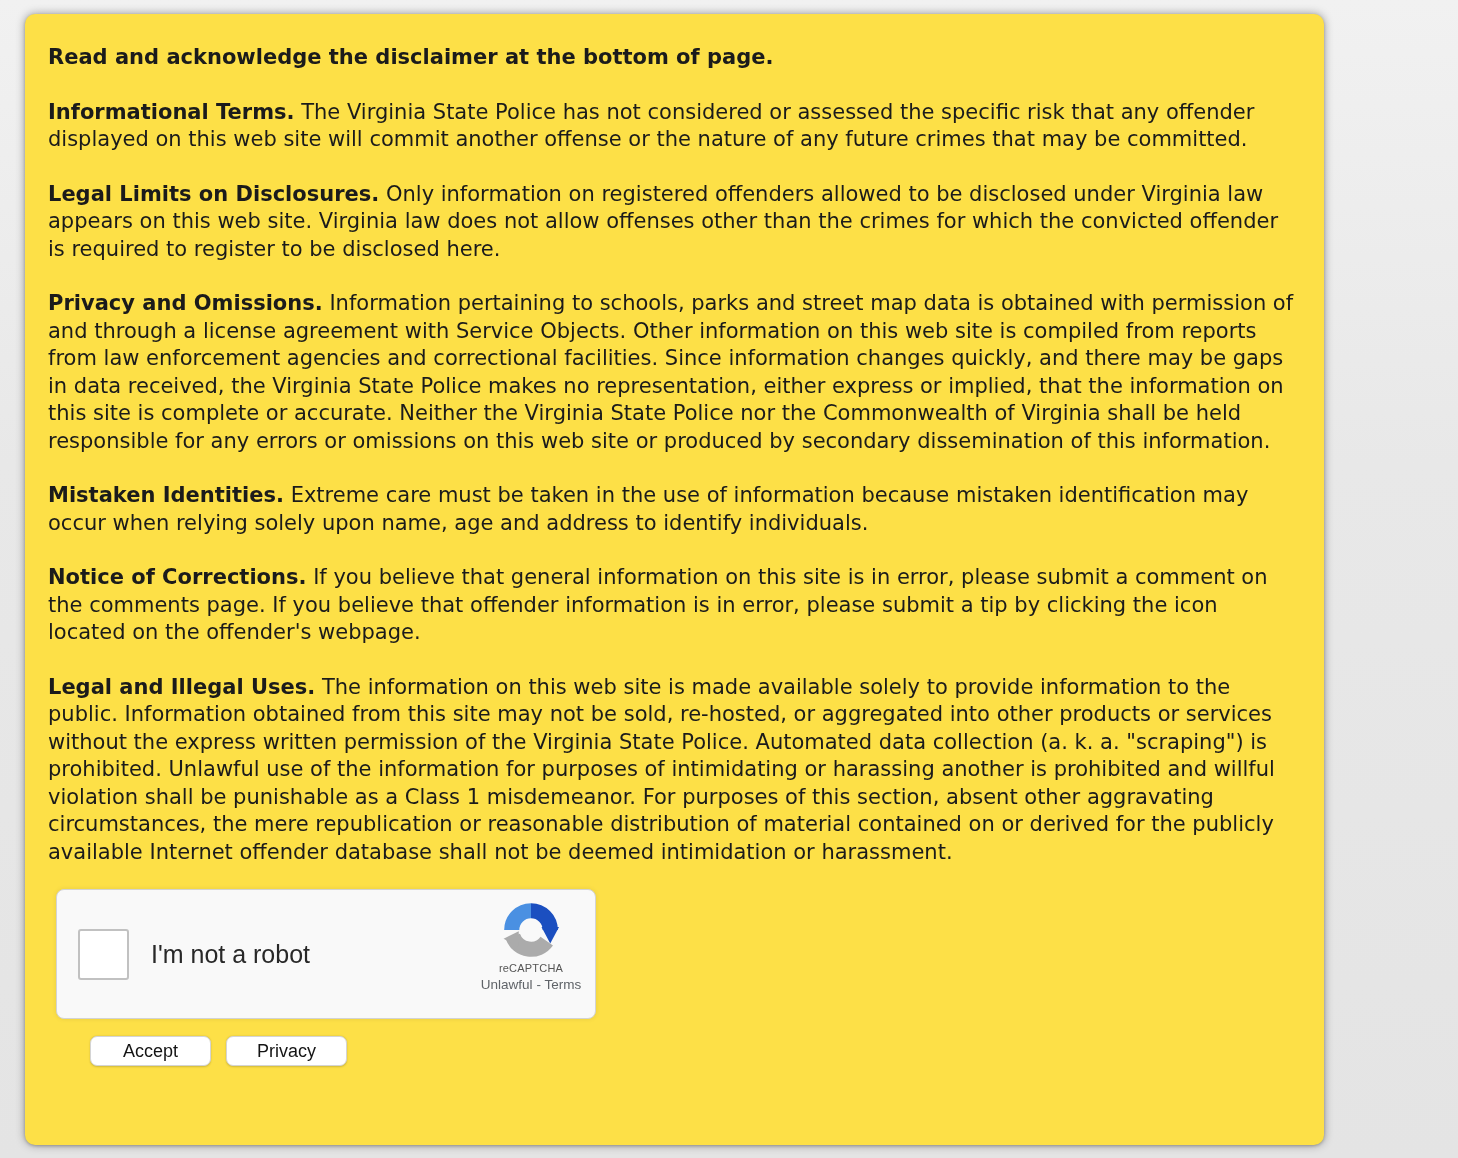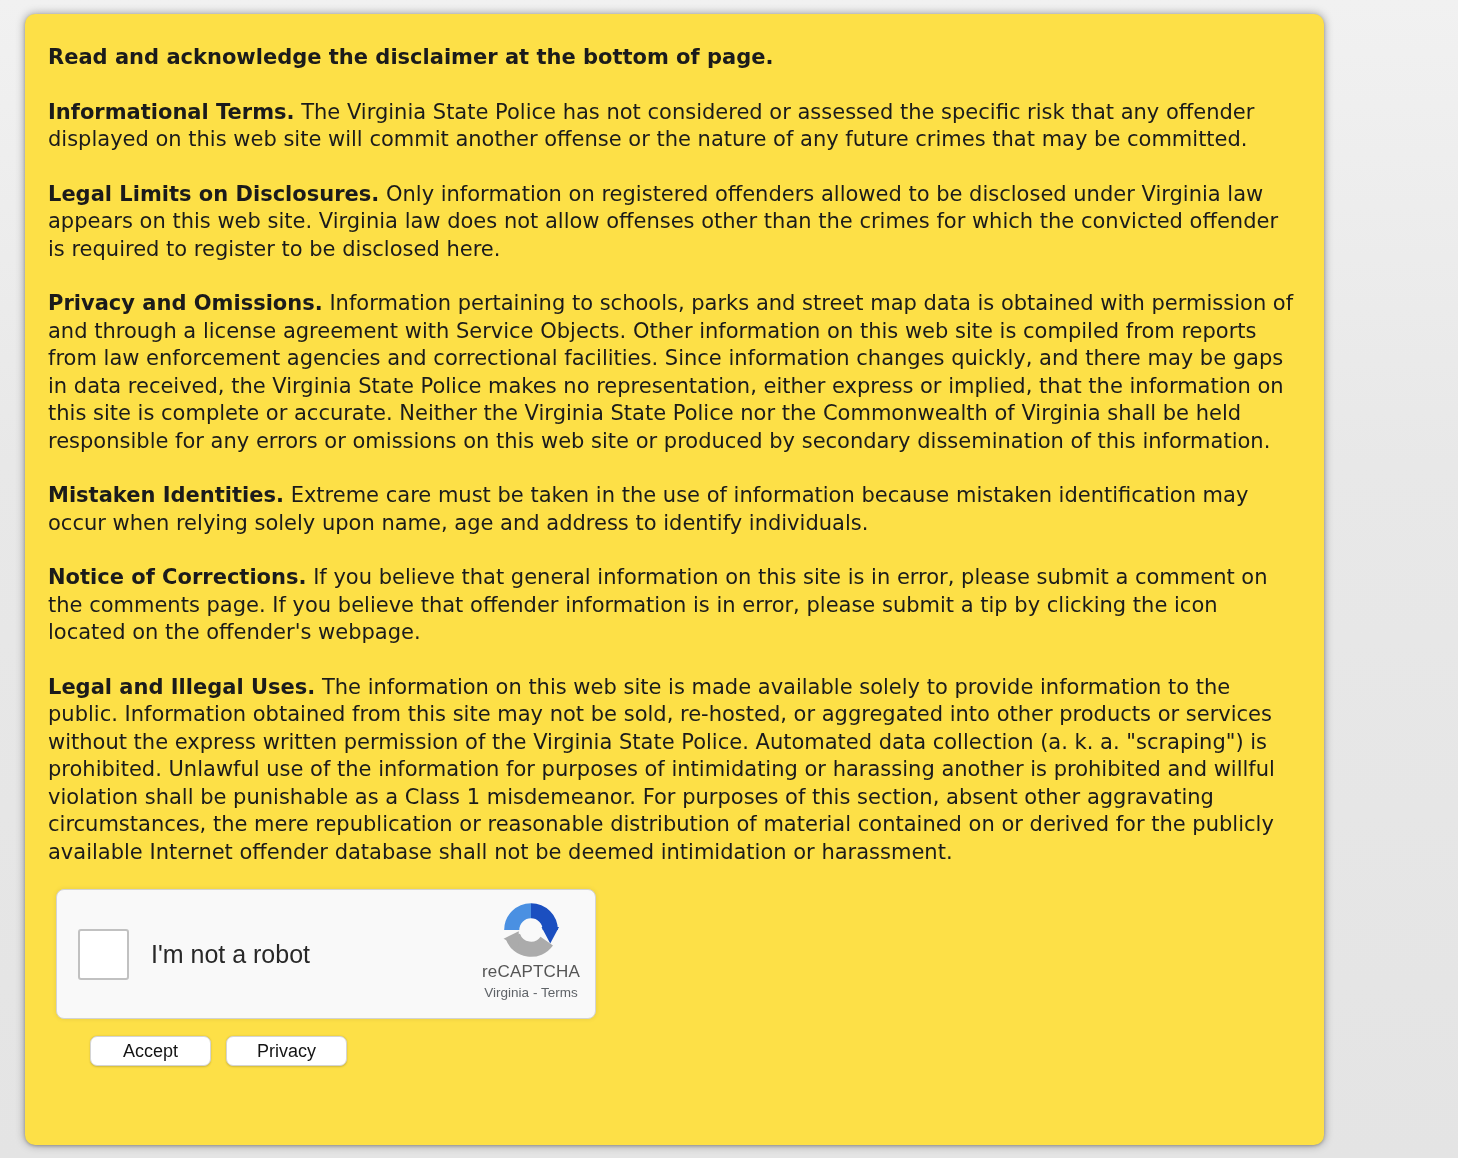--- a/index.html
+++ b/index.html
@@ -58,21 +58,21 @@
   }
   .logo-col {
     position: absolute;
     right: 12px; top: 12px;
     width: 104px;
     text-align: center;
     font-family: "Liberation Sans", sans-serif;
   }
   .logo-col svg { width: 56px; height: 56px; display: block; margin: 0 auto; }
   .brand-label {
-    font-size: 17px;
+    font-size: 11px;
     color: #555555;
     margin-top: 4px;
     letter-spacing: 0.2px;
   }
   .pt-row {
     font-size: 13.5px;
     color: #5f6368;
     margin-top: 3px;
   }
   .pt-row a { color: #5f6368; text-decoration: none; cursor: pointer; }
@@ -144,21 +144,21 @@
       <span>
         <svg viewBox="0 0 48 48" aria-hidden="true">
           <path d="M 7.5 24 A 16.5 16.5 0 0 1 24 7.5" stroke="#4a90e2" stroke-width="13" fill="none"></path>
           <path d="M 24 7.5 A 16.5 16.5 0 0 1 40.5 24" stroke="#1b4fc0" stroke-width="13" fill="none"></path>
           <polygon points="33,21.5 48,21.5 40.5,35.5" fill="#1b4fc0"></polygon>
           <path d="M 37.5 33.5 A 16.5 16.5 0 0 1 8.4 29.4" stroke="#ababab" stroke-width="13" fill="none"></path>
           <polygon points="0.5,31.5 13.5,25 13.5,38.5" fill="#ababab"></polygon>
         </svg>
       </span>
       <div class="brand-label">reCAPTCHA</div>
-      <div class="pt-row"><a>Virginia</a> <span>-</span> <a>Terms</a></div>
+      <div class="pt-row"><a>Unlawful</a> <span>-</span> <a>Terms</a></div>
     </div>
   </div>
 
   <div class="btn-row">
     <button class="btn">Accept</button>
     <button class="btn">Privacy</button>
   </div>
 
 </div>
 

